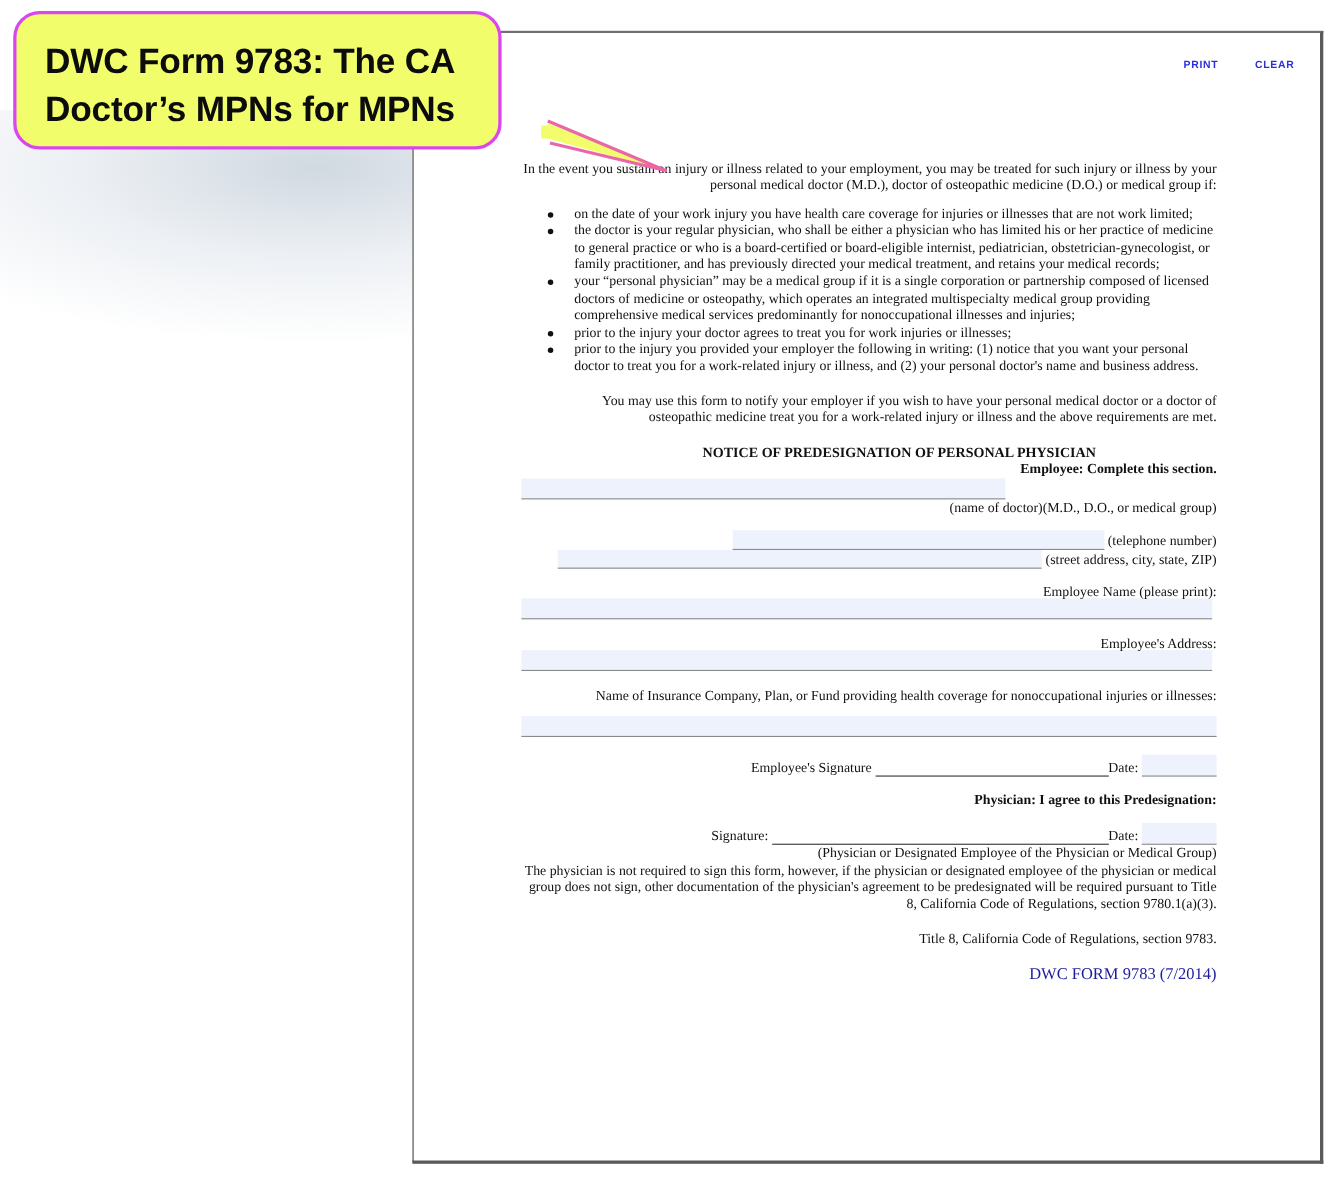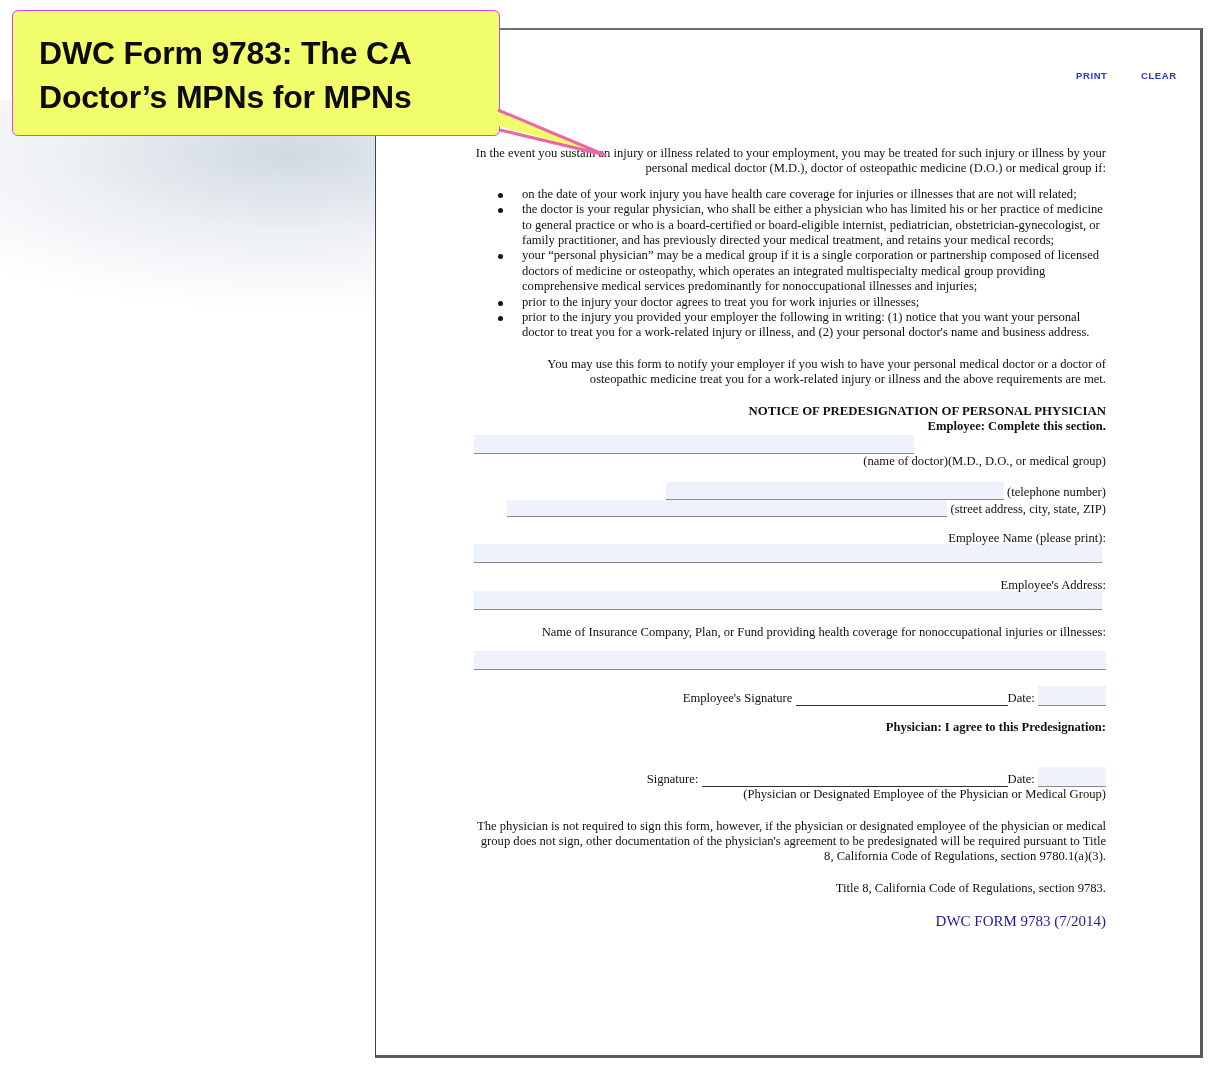--- a/index.html
+++ b/index.html
@@ -16,33 +16,33 @@
   .page {
     position:absolute; left:375px; top:28px; width:828px; height:1030px;
     background:#ffffff;
     border-top:2px solid #6f6f6f;
     border-left:1.5px solid #444;
     border-right:3px solid #5a5a5a;
     border-bottom:3px solid #5a5a5a;
     box-sizing:border-box;
   }
   .topbtn {
-    position:absolute; top:40px;
+    position:absolute; top:24px;
     font-family:"Liberation Sans", sans-serif; font-size:9.5px; font-weight:bold;
     letter-spacing:0.6px; color:#2a32d8; cursor:pointer;
   }
   .content {
     position:absolute; left:98px; top:116px; width:632px;
     font-size:12.6px; line-height:15.4px; color:#111;
   }
   .title {
     text-align:center; font-weight:bold; font-size:15px; line-height:16px;
     margin-left:40px;
   }
-  .subtitle { text-align:right; font-weight:bold; font-size:12.8px; line-height:15px; margin-left:55px;}
+  .subtitle { text-align:center; font-weight:bold; font-size:12.8px; line-height:15px; margin-left:55px;}
   p { margin:0;text-align:right; }
   ul.bullets { list-style:none; margin:10px 0 0 0; padding:0; }
   ul.bullets li { position:relative; padding-left:48px; }
   ul.bullets li .dot {
     position:absolute; left:24px; top:6px; width:5px; height:5px; border-radius:50%; background:#111;
   }
   .indent { padding-left:24px; }
   .bold { font-weight:bold; }
   .field {
     display:inline-block; background:#eef2fd; border-bottom:1px solid #8a8a8a;
@@ -52,22 +52,22 @@
     display:block; background:#eef2fd; border-bottom:1px solid #8a8a8a;
     height:19px; box-sizing:border-box;
   }
   .underline { display:inline-block; border-bottom:1px solid #333; vertical-align:bottom; height:13px; }
   .footer-form {
     color:#1c1c9c; font-size:15px; line-height:18px;
   }
 
   
   .callout {
-    position:absolute; left:12px; top:10px; width:488px; height:126px;
-    background:#f2fd6c; border:1px solid #d946ef; border-radius:6px; box-sizing:border-box;
+    position:absolute; left:12px; top:10px; width:444px; height:126px;
+    background:#f2fd6c; border:3px solid #d946ef; border-radius:24px; box-sizing:border-box;
     z-index:5;
   }
   .callout-text {
     position:absolute; left:26px; top:20px;
     font-family:"Liberation Sans", sans-serif; font-weight:bold; font-size:32px; line-height:44px;
     color:#0c0c0c; letter-spacing:-0.2px;
   }
   .callout-tail { position:absolute; left:0; top:0; z-index:6; pointer-events:none; }
 </style>
 </head>
@@ -76,21 +76,21 @@
 <div class="bg-shadow"></div>
 
 <div class="page">
   <span class="topbtn" style="left:700px;">PRINT</span>
   <span class="topbtn" style="left:765px;">CLEAR</span>
 
   <div class="content">
     <p>In the event you sustain an injury or illness related to your employment, you may be treated for such injury or illness by your personal medical doctor (M.D.), doctor of osteopathic medicine (D.O.) or medical group if:</p>
 
     <ul class="bullets">
-      <li><span class="dot"></span><span>on the date of your work injury you have health care coverage for injuries or illnesses that are not will related;</span></li>
+      <li><span class="dot"></span><span>on the date of your work injury you have health care coverage for injuries or illnesses that are not work limited;</span></li>
       <li><span class="dot"></span><span>the doctor is your regular physician, who shall be either a physician who has limited his or her practice of medicine to general practice or who is a board-certified or board-eligible internist, pediatrician, obstetrician-gynecologist, or family practitioner, and has previously directed your medical treatment, and retains your medical records;</span></li>
       <li><span class="dot"></span><span>your “personal physician” may be a medical group if it is a single corporation or partnership composed of licensed doctors of medicine or osteopathy, which operates an integrated multispecialty medical group providing comprehensive medical services predominantly for nonoccupational illnesses and injuries;</span></li>
       <li><span class="dot"></span><span>prior to the injury your doctor agrees to treat you for work injuries or illnesses;</span></li>
       <li><span class="dot"></span><span>prior to the injury you provided your employer the following in writing: (1) notice that you want your personal doctor to treat you for a work-related injury or illness, and (2) your personal doctor's name and business address.</span></li>
     </ul>
 
     <p class="indent" style="margin-top:16px;">You may use this form to notify your employer if you wish to have your personal medical doctor or a doctor of osteopathic medicine treat you for a work-related injury or illness and the above requirements are met.</p>
 
     <div class="subtitle" style="margin-top:16px;">NOTICE OF PREDESIGNATION OF PERSONAL PHYSICIAN</div>
     <p class="bold">Employee: Complete this section.</p>
@@ -116,28 +116,28 @@
     <span class="fullfield" style="width:632px;margin-top:10px;"></span>
 
     <p style="margin-top:16px;">
       <span>Employee's Signature</span>
       <span class="underline" style="width:212px;"></span><span>Date:</span>
       <span class="field" style="width:68px;height:20px;"></span>
     </p>
 
     <p class="bold" style="margin-top:14px;">Physician: I agree to this Predesignation:</p>
 
-    <p style="margin-top:32px;">
+    <p style="margin-top:13px;">
       <span>Signature:</span>
       <span class="underline" style="width:306px;"></span><span>Date:</span>
       <span class="field" style="width:68px;height:20px;"></span>
     </p>
     <p>(Physician or Designated Employee of the Physician or Medical Group)</p>
 
-    <p style="margin-top:16px;">The physician is not required to sign this form, however, if the physician or designated employee of the physician or medical group does not sign, other documentation of the physician's agreement to be predesignated will be required pursuant to Title 8, California Code of Regulations, section 9780.1(a)(3).</p>
+    <p style="">The physician is not required to sign this form, however, if the physician or designated employee of the physician or medical group does not sign, other documentation of the physician's agreement to be predesignated will be required pursuant to Title 8, California Code of Regulations, section 9780.1(a)(3).</p>
     <p style="margin-top:16px;margin-left:16px;">Title 8, California Code of Regulations, section 9783.</p>
     <p class="footer-form" style="margin-top:16px;">DWC FORM 9783 (7/2014)</p>
   </div>
 </div>
 
 <div class="callout">
   <div class="callout-text">
     <div>DWC Form 9783: The CA</div>
     <div>Doctor’s MPNs for MPNs</div>
   </div>

